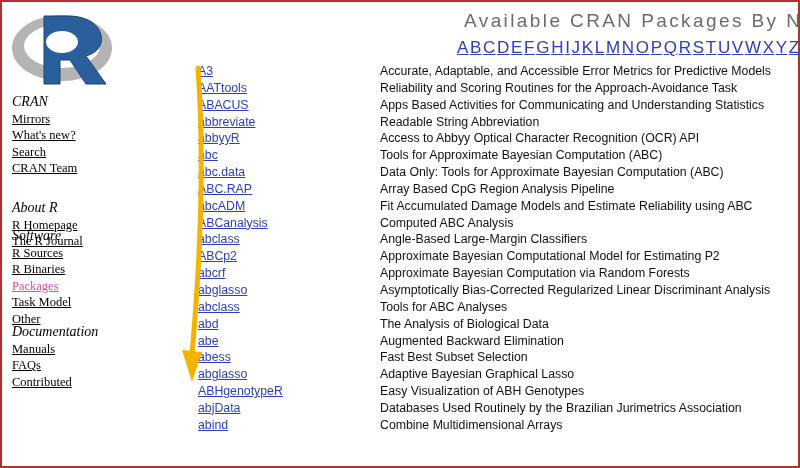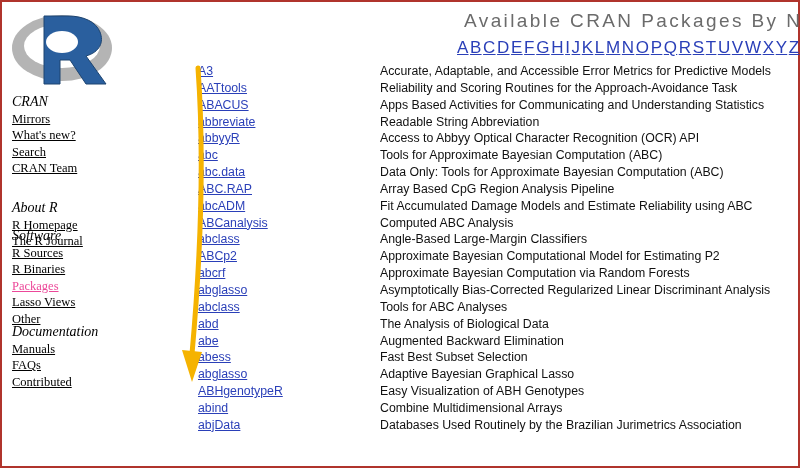--- a/index.html
+++ b/index.html
@@ -154,21 +154,21 @@
       <div class="nav-title">About R</div>
       <a class="nav-link">R Homepage</a>
       <a class="nav-link">The R Journal</a>
     </div>
 
     <div class="nav-block" id="nav-software">
       <div class="nav-title">Software</div>
       <a class="nav-link">R Sources</a>
       <a class="nav-link">R Binaries</a>
       <a class="nav-link visited">Packages</a>
-      <a class="nav-link">Lasso Views</a>
+      <a class="nav-link">Task Model</a>
       <a class="nav-link">Other</a>
     </div>
 
     <div class="nav-block" id="nav-docs">
       <div class="nav-title">Documentation</div>
       <a class="nav-link">Manuals</a>
       <a class="nav-link">FAQs</a>
       <a class="nav-link">Contributed</a>
     </div>
 
@@ -253,26 +253,26 @@
         </tr>
         <tr>
           <td class="col-name"><a class="pkg-link">abglasso</a></td>
           <td class="col-desc">Adaptive Bayesian Graphical Lasso</td>
         </tr>
         <tr>
           <td class="col-name"><a class="pkg-link">ABHgenotypeR</a></td>
           <td class="col-desc">Easy Visualization of ABH Genotypes</td>
         </tr>
         <tr>
+          <td class="col-name"><a class="pkg-link">abjData</a></td>
+          <td class="col-desc">Databases Used Routinely by the Brazilian Jurimetrics Association</td>
+        </tr>
+        <tr>
           <td class="col-name"><a class="pkg-link">abind</a></td>
           <td class="col-desc">Combine Multidimensional Arrays</td>
-        </tr>
-        <tr>
-          <td class="col-name"><a class="pkg-link">abjData</a></td>
-          <td class="col-desc">Databases Used Routinely by the Brazilian Jurimetrics Association</td>
         </tr>
       </tbody>
   </table>
 
   <svg class="arrow-overlay" xmlns="http://www.w3.org/2000/svg">
     <path d="M196 66 C 202 150, 200 240, 190 352" stroke="#f5b301" stroke-width="5" fill="none" stroke-linecap="round"></path>
     <path d="M190 380 L180 348 L200 350 Z" fill="#f5b301"></path>
   </svg>
 
 </div>

